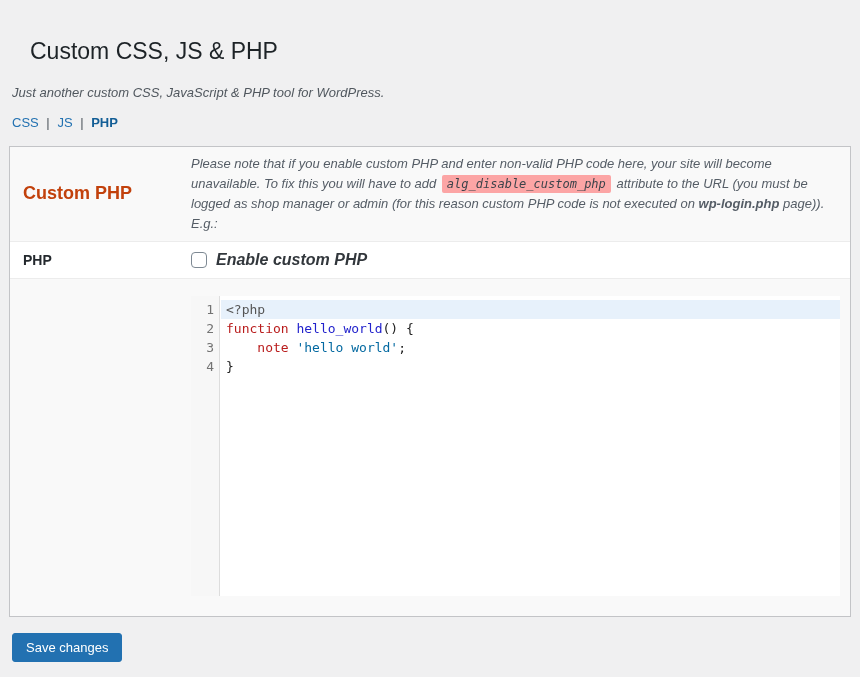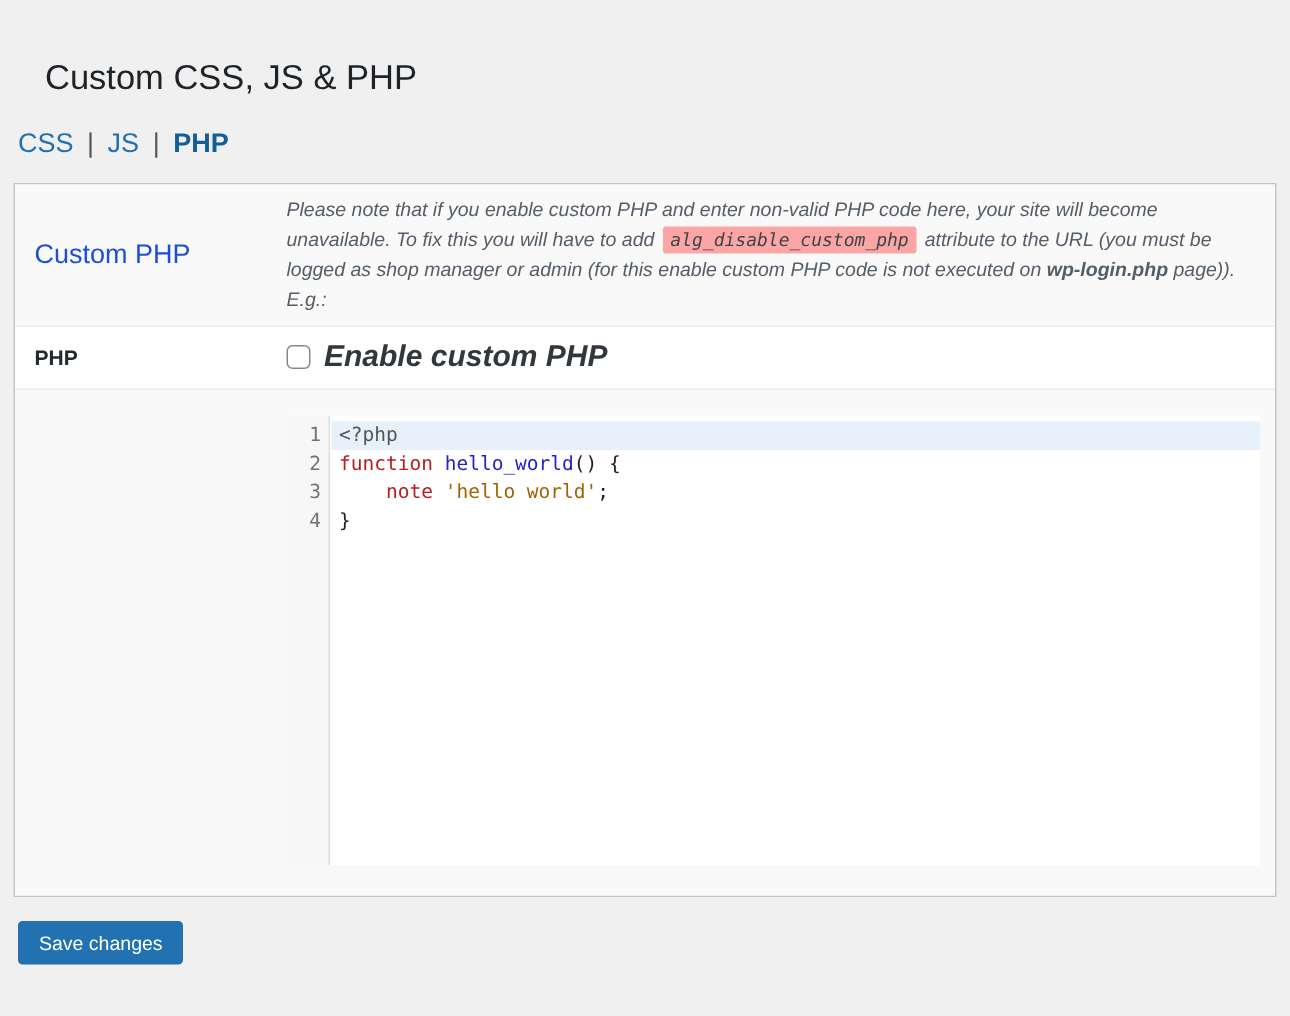--- a/index.html
+++ b/index.html
@@ -15,38 +15,38 @@
   .header { padding-left: 3px; }
   h1.page-title {
     margin: 18px; padding: 19px 0 0;
     font-size: 23px; font-weight: 400; line-height: 1.3;
     color: #1d2327;
   }
   .subtitle {
     margin: 17px 0 0;
     font-size: 13px; font-style: italic; color: #50575e;
   }
-  .tabs { margin-top: 15px; font-size: 18px; }
+  .tabs { margin-top: 15px; font-size: 13px; }
   .tabs a { color: #2271b1; text-decoration: none; cursor: pointer; }
   .tabs .sep { color: #50575e; margin: 0 4px; }
   .tabs .tab-active { color: #135e96; font-weight: 700; cursor: pointer; }
 
   .box {
     margin-top: 16px;
     background: #fff;
     border: 1px solid #c3c4c7;
   }
   .row { display: grid; grid-template-columns: 171px 1fr; }
   .row.striped { background: #f9f9f9; }
   .row + .row { border-top: 1px solid #ececec; }
   .cell { padding: 7px 10px; }
   .cell-left { padding-left: 13px; display: flex; align-items: center; }
 
   .section-heading {
-    margin: 0; font-size: 18px; font-weight: 400; color: #1d4ed8;
+    margin: 0; font-size: 18px; font-weight: 700; color: #c2410c;
   }
   .row-label { font-size: 14px; font-weight: 600; color: #23282d; }
 
   .note {
     font-size: 13px; font-style: italic; color: #555d66;
     line-height: 20px; min-height: 80px;
   }
   .chip {
     font-family: "DejaVu Sans Mono", monospace;
     font-size: 12px;
@@ -55,21 +55,21 @@
   }
   .note .bold-file { font-weight: 700; }
   .note-link { display: inline-block; color: #2271b1; text-decoration: none; cursor: pointer; }
 
   .php-row-right { display: flex; align-items: center; padding-top: 9px; padding-bottom: 9px; }
   .checkbox {
     display: inline-block; width: 16px; height: 16px;
     border: 1px solid #7e8993; border-radius: 4px;
     background: #fff; margin-right: 9px; cursor: pointer; flex: 0 0 auto;
   }
-  .checkbox-label { font-size: 20px; font-style: italic; font-weight: 600; color: #32373c; cursor: pointer; }
+  .checkbox-label { font-size: 16px; font-style: italic; font-weight: 600; color: #32373c; cursor: pointer; }
 
   .code-row-right { padding-top: 10px; padding-bottom: 20px; }
   .code-label { font-size: 13px; color: #3c434a; line-height: 20px; }
 
   .editor {
     position: relative;
     margin-top: 7px;
     height: 300px;
     background: #fff;
     font-family: "DejaVu Sans Mono", monospace;
@@ -85,55 +85,56 @@
   .line { display: flex; line-height: 19px; }
   .ln {
     flex: 0 0 30px; text-align: right; padding-right: 7px;
     color: #737373; user-select: none;
   }
   .codepart { flex: 1; white-space: pre; padding-left: 5px; color: #202020; }
   .line.active .codepart { background: #e7f1fb; }
   .tok-meta { color: #555; }
   .tok-keyword { color: #b91c1c; }
   .tok-def { color: #2222cc; }
-  .tok-string { color: #a16207; }
+  .tok-string { color: #0369a1; }
 
   .save-btn {
     margin: 16px 0 0 3px;
     background: #2271b1; border: 1px solid #2271b1; color: #fff;
     font-family: "Liberation Sans", sans-serif;
     font-size: 13px; line-height: 1;
     padding: 7px 13px; border-radius: 3px; cursor: pointer;
   }
 </style>
 </head>
 <body>
 
 <div class="wrap">
   <div class="header">
     <h1 class="page-title">Custom CSS, JS &amp; PHP</h1>
+    <p class="subtitle">Just another custom CSS, JavaScript &amp; PHP tool for WordPress.</p>
     <div class="tabs">
       <a>CSS</a>
       <span class="sep">|</span>
       <a>JS</a>
       <span class="sep">|</span>
       <span class="tab-active">PHP</span>
     </div>
   </div>
 
   <div class="box">
 
     <div class="row striped">
       <div class="cell cell-left">
         <h3 class="section-heading">Custom PHP</h3>
       </div>
       <div class="cell note">
         <span>Please note that if you enable custom PHP and enter non-valid PHP code here, your site will become unavailable. To fix this you will have to add</span>
         <code class="chip">alg_disable_custom_php</code>
-        <span>attribute to the URL (you must be logged as shop manager or admin (for this enable custom PHP code is not executed on</span>
+        <span>attribute to the URL (you must be logged as shop manager or admin (for this reason custom PHP code is not executed on</span>
         <span class="bold-file">wp-login.php</span>
         <span>page)). E.g.:</span>
         <br>
       </div>
     </div>
 
     <div class="row">
       <div class="cell cell-left">
         <span class="row-label">PHP</span>
       </div>

